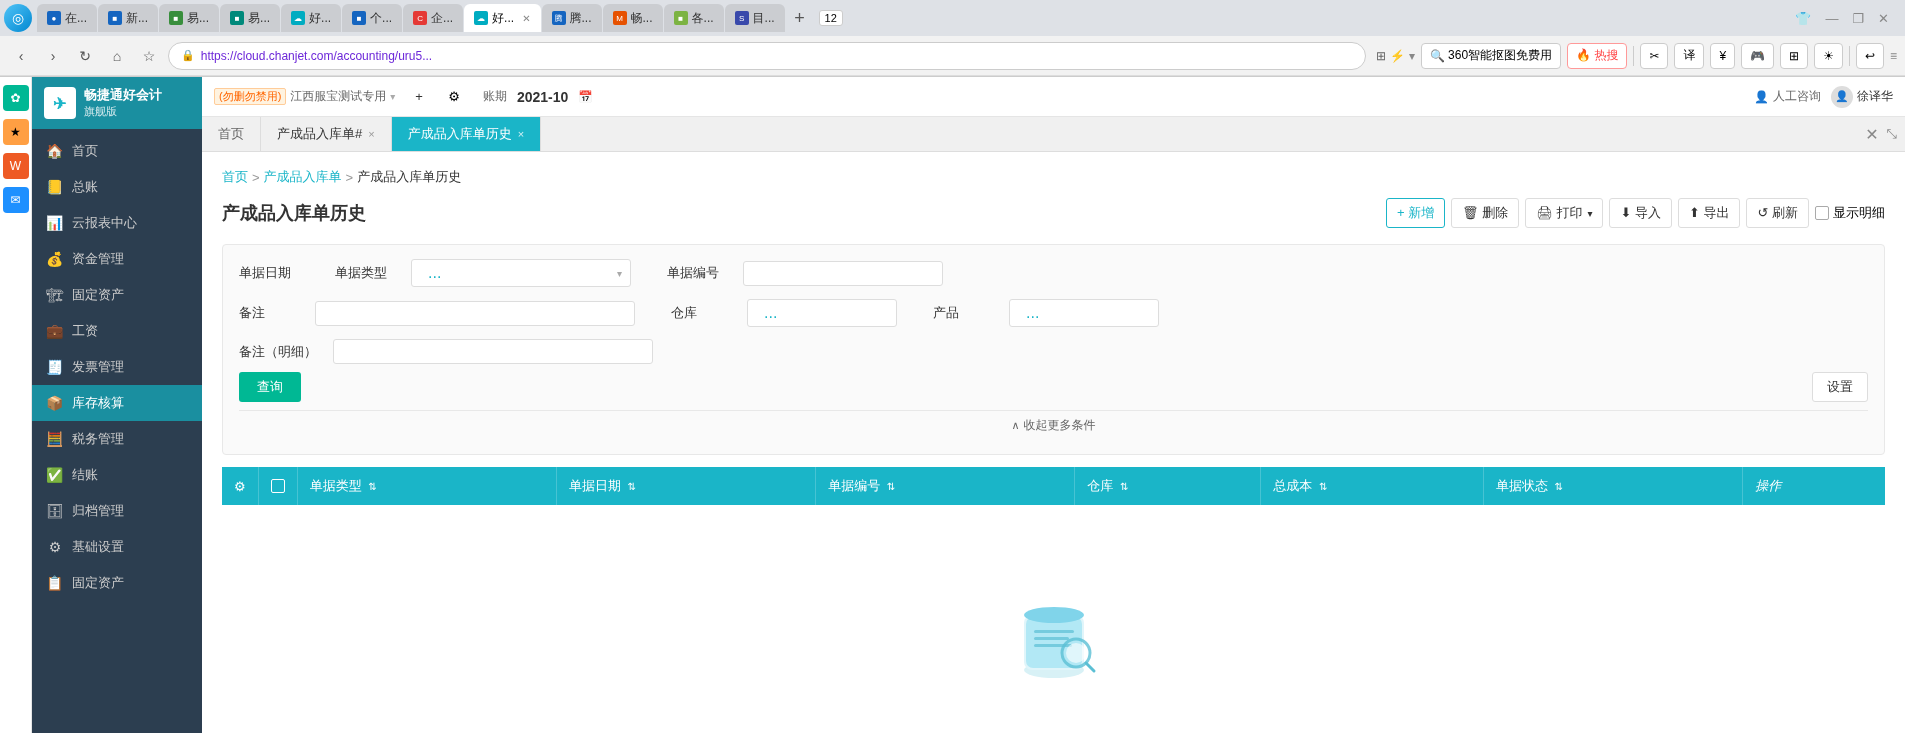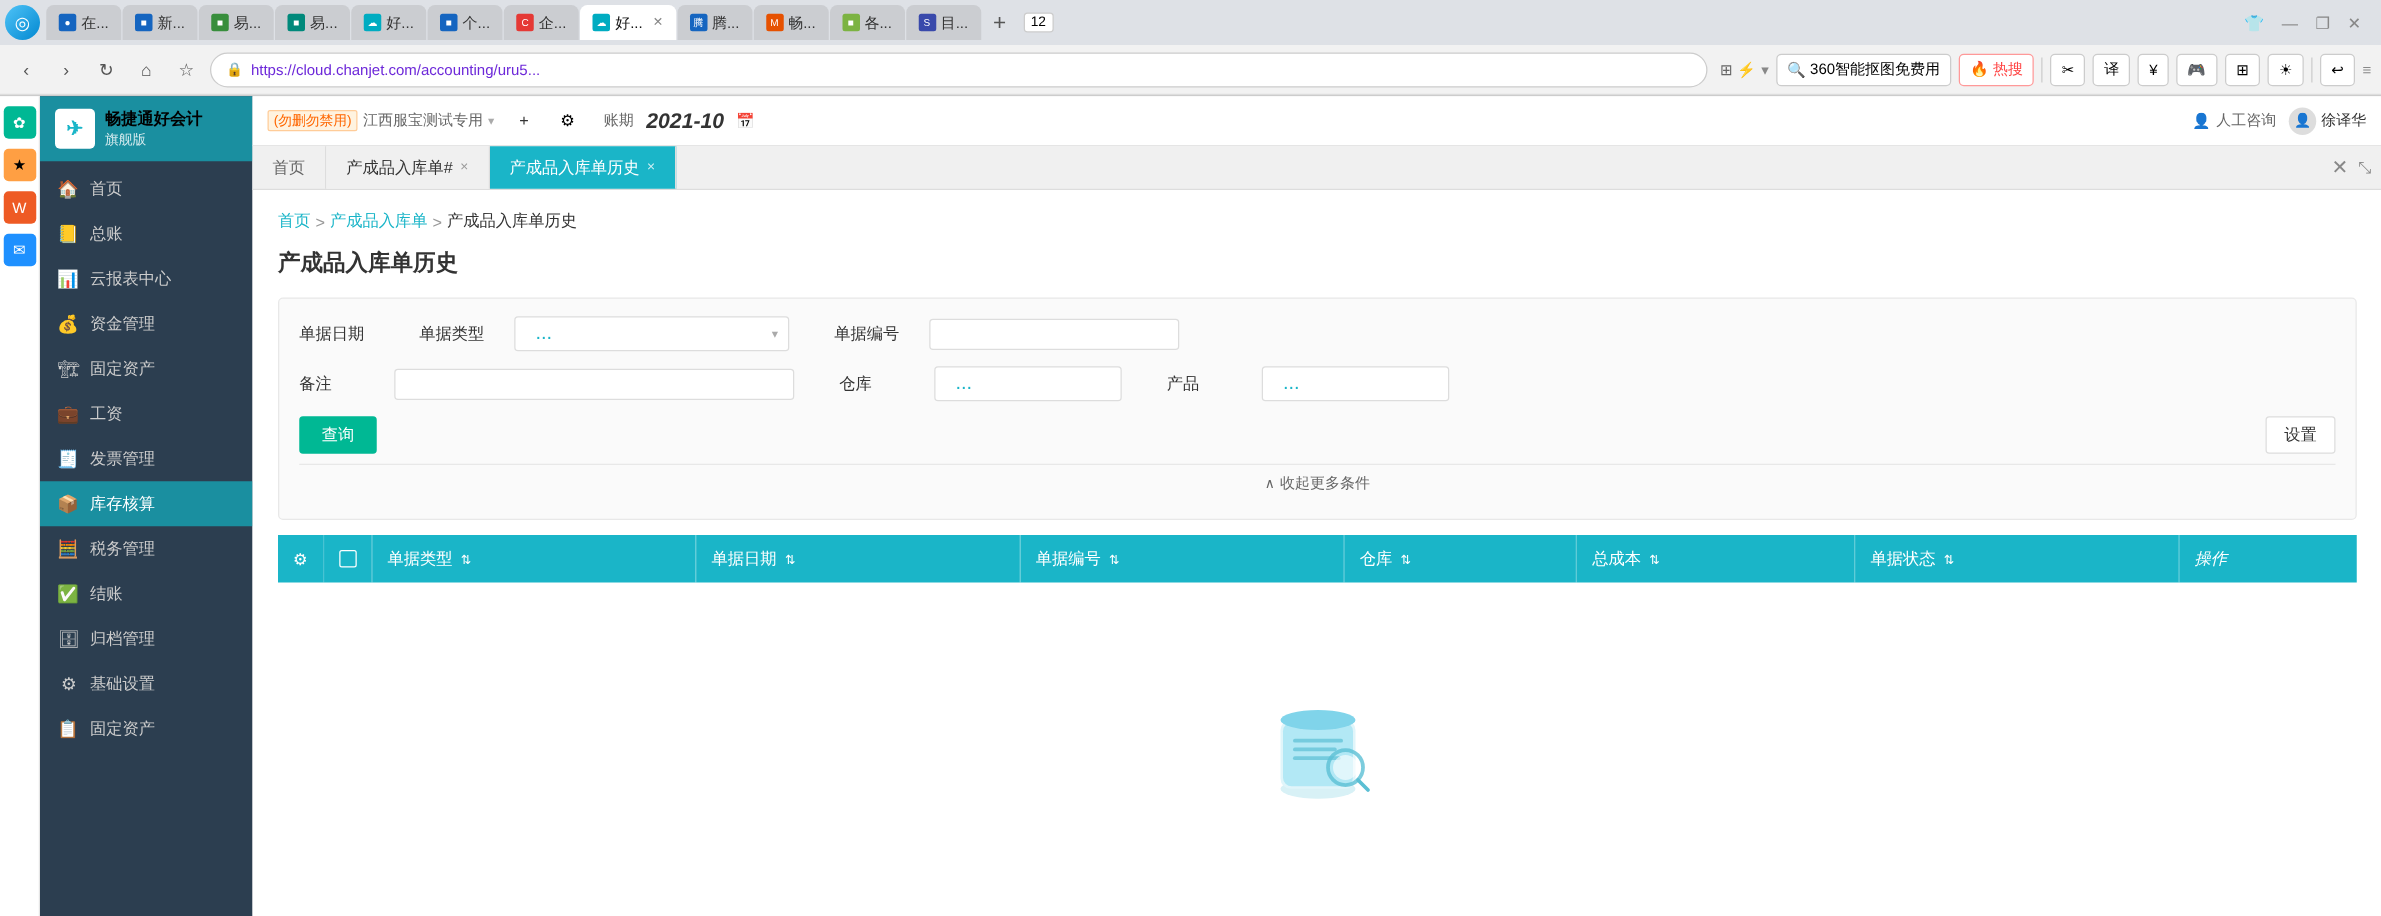--- a/index.html
+++ b/index.html
@@ -29,36 +29,36 @@
     .app-layout { display: flex; height: calc(733px - 76px); }
 
     
     .icon-rail { width: 32px; background: #fff; border-right: 1px solid #e5e5e5; display: flex; flex-direction: column; align-items: center; padding: 8px 0; gap: 8px; }
     .icon-rail-item { width: 26px; height: 26px; border-radius: 4px; display: flex; align-items: center; justify-content: center; cursor: pointer; font-size: 14px; }
 
     
     .main-sidebar { width: 170px; background: #2c3e50; color: #fff; display: flex; flex-direction: column; }
     .sidebar-header { background: #1a8fa0; padding: 10px 12px; display: flex; align-items: center; gap: 8px; }
     .sidebar-logo { width: 32px; height: 32px; background: #fff; border-radius: 4px; display: flex; align-items: center; justify-content: center; }
-    .sidebar-title { font-size: 13px; font-weight: bold; color: #000000; line-height: 1.3; }
+    .sidebar-title { font-size: 13px; font-weight: bold; color: #ffffff; line-height: 1.3; }
     .sidebar-subtitle { font-size: 11px; color: rgba(255,255,255,0.8); }
     .sidebar-nav { flex: 1; padding: 4px 0; }
     .sidebar-item { display: flex; align-items: center; gap: 8px; padding: 9px 14px; cursor: pointer; color: #ccc; font-size: 13px; }
     .sidebar-item.active { background: #1a8fa0; color: #fff; }
     .sidebar-item-icon { font-size: 14px; width: 18px; text-align: center; }
 
     
     .content-area { flex: 1; display: flex; flex-direction: column; background: #f5f5f5; overflow: hidden; }
 
     
     .content-topbar { height: 40px; background: #fff; border-bottom: 1px solid #e5e5e5; display: flex; align-items: center; padding: 0 12px; gap: 10px; }
     .company-selector { display: flex; align-items: center; gap: 4px; color: #333; font-size: 12px; cursor: pointer; text-align: center; }
     .company-name { font-size: 12px; color: #666; }
     .period-label { font-size: 12px; color: #666; margin-left: 8px; }
-    .period-value { font-size: 17px; color: #333; font-weight: bold; font-style: italic; }
+    .period-value { font-size: 14px; color: #333; font-weight: bold; }
     .settings-btn { width: 22px; height: 22px; display: flex; align-items: center; justify-content: center; cursor: pointer; }
     .topbar-right { margin-left: auto; display: flex; align-items: center; gap: 10px; }
     .user-service { display: flex; align-items: center; gap: 4px; font-size: 12px; color: #666; cursor: pointer; }
     .user-name { font-size: 12px; color: #333; cursor: pointer; display: flex; align-items: center; gap: 4px; }
 
     
     .page-tabs { display: flex; align-items: center; background: #f0f0f0; border-bottom: 1px solid #ddd; }
     .page-tab { padding: 8px 16px; font-size: 13px; color: #666; cursor: pointer; border-right: 1px solid #ddd; display: flex; align-items: center; gap: 6px; white-space: nowrap; }
     .page-tab.active { background: #1ab5c8; color: #fff; }
     .page-tab .tab-x { font-size: 11px; color: rgba(255,255,255,0.8); cursor: pointer; }
@@ -390,20 +390,44 @@
       <div class="breadcrumb" style="margin-bottom:12px;">
         <span class="breadcrumb-link">首页</span>
         <span class="breadcrumb-sep">&gt;</span>
         <span class="breadcrumb-link">产成品入库单</span>
         <span class="breadcrumb-sep">&gt;</span>
         <span class="breadcrumb-current">产成品入库单历史</span>
       </div>
 
       <div class="page-header">
         <h2 class="page-title">产成品入库单历史</h2>
+        <div class="action-bar">
+          <div class="action-btn" style="color:#1ab5c8;border-color:#1ab5c8;">
+            <span>+ 新增</span>
+          </div>
+          <div class="action-btn">
+            <span>🗑 删除</span>
+          </div>
+          <div class="action-btn has-dropdown">
+            <span>🖨 打印</span>
+          </div>
+          <div class="action-btn">
+            <span>⬇ 导入</span>
+          </div>
+          <div class="action-btn">
+            <span>⬆ 导出</span>
+          </div>
+          <div class="action-btn">
+            <span>↺ 刷新</span>
+          </div>
+          <div style="display:flex;align-items:center;gap:4px;">
+            <div class="cb"></div>
+            <span>显示明细</span>
+          </div>
+        </div>
       </div>
 
       <div class="filter-section">
 
         <div class="filter-row">
           <span class="filter-label">单据日期</span>
           <span class="filter-label" style="margin-left:20px;">单据类型</span>
           <div class="filter-select" style="min-width:220px;">
             <span></span>
             <span class="filter-dots">...</span>
@@ -421,20 +445,24 @@
             <span></span>
             <span class="filter-dots">...</span>
           </div>
           <span class="filter-label" style="margin-left:20px;">产品</span>
           <div class="filter-select" style="min-width:150px;">
             <span></span>
             <span class="filter-dots">...</span>
           </div>
         </div>
 
+        <div class="filter-row" style="margin-bottom:8px;">
+          <span class="filter-label">备注（明细）</span>
+          <input class="filter-input" style="min-width: 320px;">
+        </div>
 
         <div style="display:flex;justify-content:space-between;gap:6px;margin-bottom:8px;">
           <button style="padding:5px 18px;background:#00b894;color:#fff;border:none;border-radius:3px;font-size:13px;cursor:pointer;">查询</button>
           <button style="padding:5px 14px;background:#fff;color:#333;border:1px solid #ddd;border-radius:3px;font-size:13px;cursor:pointer;">设置</button>
         </div>
 
         <div class="collapse-btn">
           <span class="collapse-icon">∧</span>
           <span>收起更多条件</span>
         </div>

